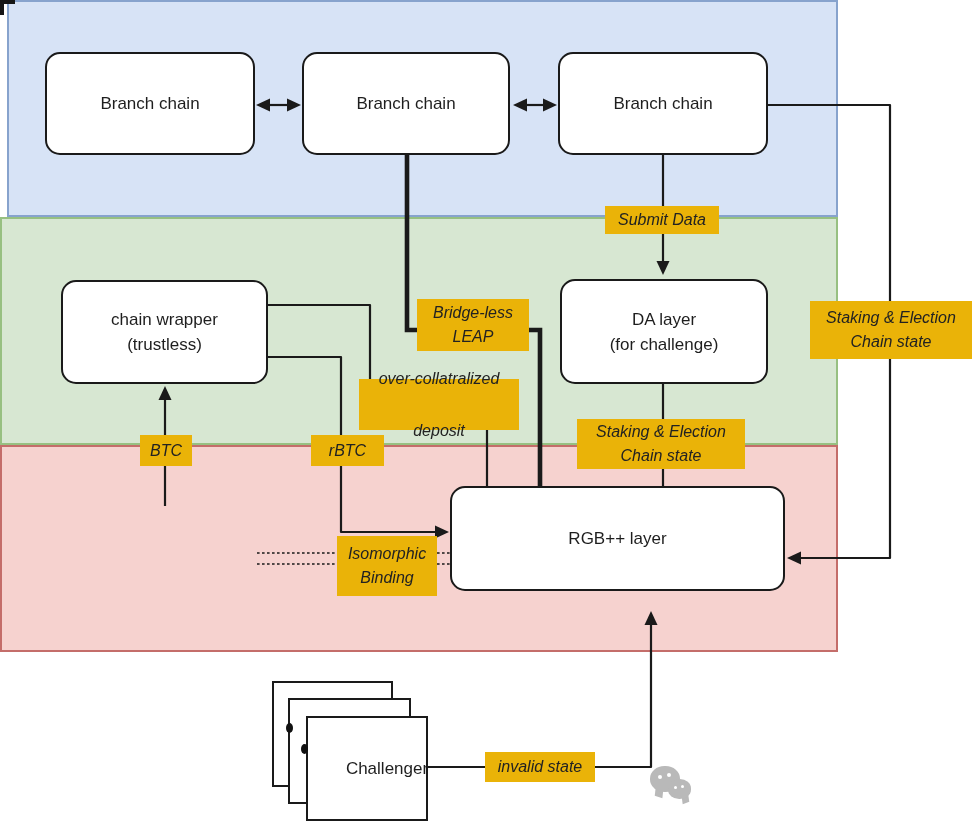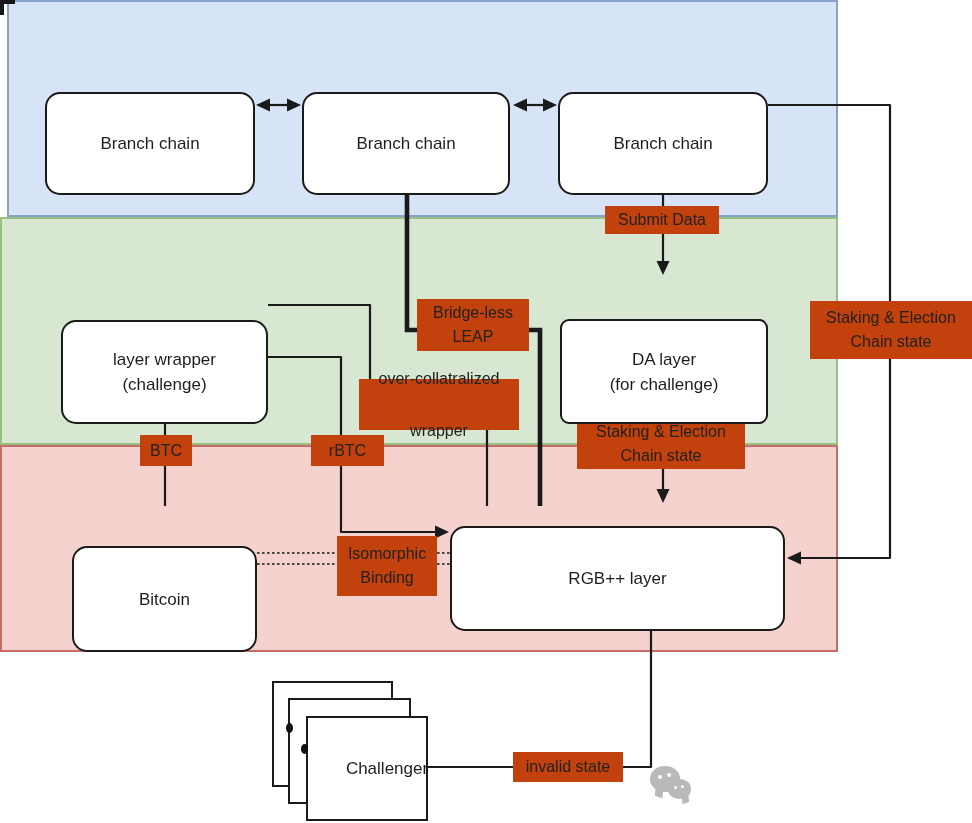--- a/index.html
+++ b/index.html
@@ -18,53 +18,53 @@
   
   #wires{position:absolute;left:0;top:0;z-index:2;}
   .ln{stroke:#1a1a1a;stroke-width:2.2;fill:none;stroke-linejoin:round;}
   .ln-thick{stroke:#1a1a1a;stroke-width:4.6;fill:none;stroke-linejoin:miter;}
   .ln-dot{stroke:#1a1a1a;stroke-width:1.7;fill:none;stroke-dasharray:2.6 2.4;}
   .ah{fill:#1a1a1a;stroke:none;}
   
   .node{
     position:absolute;box-sizing:border-box;background:#ffffff;border:2px solid #1a1a1a;
     border-radius:15px;display:flex;flex-direction:column;align-items:center;justify-content:center;
-    font-size:17px;line-height:25px;text-align:center;z-index:4;margin-top:40px;
+    font-size:17px;line-height:25px;text-align:center;z-index:4;
   }
   .pos-branch1{left:45px;top:52px;width:210px;height:103px;}
   .pos-branch2{left:302px;top:52px;width:208px;height:103px;}
   .pos-branch3{left:558px;top:52px;width:210px;height:103px;}
   .pos-rbtcw{left:61px;top:280px;width:207px;height:104px;}
-  .pos-da{left:560px;top:279px;width:208px;height:105px;border-radius:9px;}
+  .pos-da{left:560px;top:279px;width:208px;height:105px;}
   .pos-rgb{left:450px;top:486px;width:335px;height:105px;}
   .pos-bitcoin{left:72px;top:506px;width:185px;height:106px;}
   
   .sq{position:absolute;box-sizing:border-box;background:#ffffff;border:2px solid #1a1a1a;border-radius:0;
       display:flex;align-items:center;justify-content:center;font-size:17px;padding-left:40px;}
   .sq-back{left:272px;top:681px;width:121px;height:106px;z-index:4;}
   .sq-mid{left:288px;top:698px;width:123px;height:106px;z-index:5;}
   .sq-front{left:306px;top:716px;width:122px;height:105px;z-index:6;}
   .frag{position:absolute;background:#111111;border-radius:50%;z-index:7;}
   .frag-1{left:286px;top:723px;width:7px;height:10px;}
   .frag-2{left:301px;top:744px;width:7px;height:10px;}
   
   .lbl{
-    position:absolute;box-sizing:border-box;background:#c2410c;z-index:3;
+    position:absolute;box-sizing:border-box;background:#eab308;z-index:3;
     display:flex;flex-direction:column;align-items:center;justify-content:center;
-    font-size:16px;line-height:24px;text-align:center;color:#222222;
+    font-size:16px;line-height:24px;text-align:center;color:#222222;font-style:italic;
   }
   .l-submit{left:605px;top:206px;width:114px;height:28px;}
   .l-bridge{left:417px;top:299px;width:112px;height:52px;}
   .l-overcol{left:359px;top:379px;width:160px;height:51px;gap:28px;}
   .l-btc{left:140px;top:435px;width:52px;height:31px;align-items:center;}
   .l-rbtc{left:311px;top:435px;width:73px;height:31px;}
   .l-stakc{left:577px;top:419px;width:168px;height:50px;}
   .l-stakr{left:810px;top:301px;width:162px;height:58px;}
   .l-iso{left:297px;top:536px;width:100px;height:60px;margin-left:40px;}
-  .l-invalid{left:513px;top:752px;width:110px;height:30px;}
+  .l-invalid{left:485px;top:752px;width:110px;height:30px;}
   
   .wm{position:absolute;left:650px;top:757px;height:56px;display:flex;align-items:center;gap:12px;z-index:8;color:#bcbcbc;}
   .wm-text{font-size:27px;letter-spacing:1px;white-space:nowrap;}
   .wm-icon{position:relative;width:50px;height:48px;}
   .bub{position:absolute;background:#b9b9b9;}
   .bub-big{left:0;top:5px;width:30px;height:26px;border-radius:48%;}
   .bub-small{left:18px;top:18px;width:23px;height:20px;border-radius:48%;}
   .bub-tail-big{left:5px;top:28px;width:8px;height:8px;transform:rotate(18deg) skew(12deg);}
   .bub-tail-small{left:32px;top:35px;width:7px;height:7px;transform:rotate(-20deg) skew(-12deg);}
   .eye{position:absolute;background:#ffffff;border-radius:50%;}
@@ -143,21 +143,21 @@
 
   <div class="lbl l-submit">
     <span>Submit Data</span>
   </div>
   <div class="lbl l-bridge">
     <span>Bridge-less</span>
     <span>LEAP</span>
   </div>
   <div class="lbl l-overcol">
     <span>over-collatralized</span>
-    <span>wrapper</span>
+    <span>deposit</span>
   </div>
   <div class="lbl l-btc">
     <span>BTC</span>
   </div>
   <div class="lbl l-rbtc">
     <span>rBTC</span>
   </div>
   <div class="lbl l-stakc">
     <span>Staking &amp; Election</span>
     <span>Chain state</span>
@@ -177,32 +177,29 @@
   <div class="node pos-branch1">
     <span>Branch chain</span>
   </div>
   <div class="node pos-branch2">
     <span>Branch chain</span>
   </div>
   <div class="node pos-branch3">
     <span>Branch chain</span>
   </div>
   <div class="node pos-rbtcw">
-    <span>layer wrapper</span>
-    <span>(challenge)</span>
+    <span>chain wrapper</span>
+    <span>(trustless)</span>
   </div>
   <div class="node pos-da">
     <span>DA layer</span>
     <span>(for challenge)</span>
   </div>
   <div class="node pos-rgb">
     <span>RGB++ layer</span>
-  </div>
-  <div class="node pos-bitcoin">
-    <span>Bitcoin</span>
   </div>
 
   <div class="sq sq-back">
     <span>Challenger</span>
   </div>
   <div class="sq sq-mid">
     <span>Challenger</span>
   </div>
   <div class="sq sq-front">
     <span>Challenger</span>

